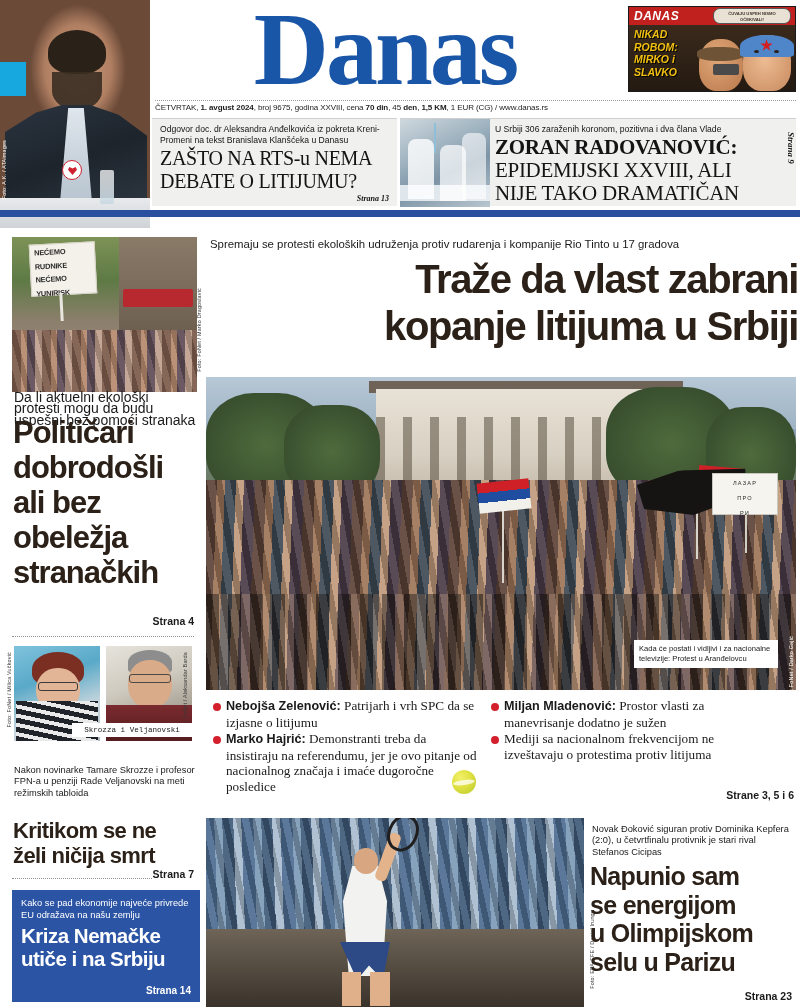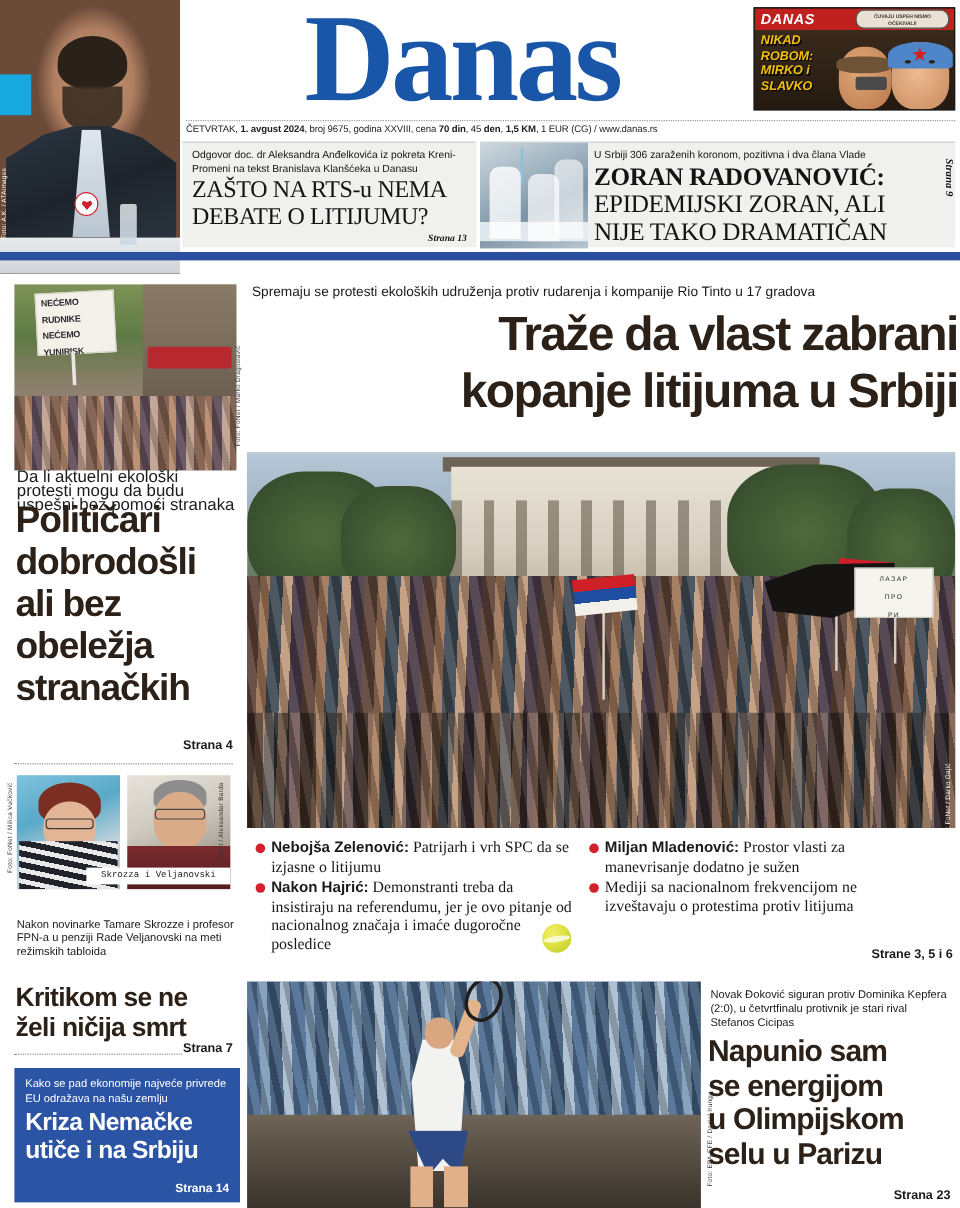--- a/index.html
+++ b/index.html
@@ -401,21 +401,21 @@
       <div class="thumb">
         <div class="pole"></div>
         <div class="bed"></div>
         <div class="hz1"></div>
         <div class="hz2"></div>
         <div class="hz3"></div>
       </div>
       <div class="kicker" style="padding-left:95px;">U Srbiji 306 zaraženih koronom, pozitivna i dva člana Vlade</div>
       <div class="bighead" style="padding-left:95px;">
         <span class="b1">ZORAN RADOVANOVIĆ:</span>
-        <span>EPIDEMIJSKI ZORAN, ALI</span><br>
+        <span>EPIDEMIJSKI XXVIII, ALI</span><br>
         <span>NIJE TAKO DRAMATIČAN</span>
       </div>
     </div>
     <div class="strana-rot">Strana 9</div>
 
     <div class="blue-bar"></div>
   </div>
 
   <div class="lead-kicker">Spremaju se protesti ekoloških udruženja protiv rudarenja i kompanije Rio Tinto u 17 gradova</div>
   <div class="lead-head">
@@ -462,20 +462,21 @@
     <div class="pp-flag2p"></div>
     <div class="pp-flag2"></div>
     <div class="pp-black"></div>
     <div class="pp-wspole"></div>
     <div class="pp-whitesign">
       <span>ЛАЗАР</span>
       <span>ПРО</span>
       <span>РИ</span>
     </div>
   </div>
+  <div class="photo-caption">Kada će postati i vidljivi i za nacionalne televizije: Protest u Aranđelovcu</div>
   <div class="credit-v" style="right:6px;top:636px;">Foto: FoNet / Darko Gajić</div>
 
   <div class="portraits">
     <div class="portrait p1">
       <div class="pf-hair"></div>
       <div class="pf-face"></div>
       <div class="pf-glass"></div>
       <div class="pf-body"></div>
     </div>
     <div class="portrait p2">
@@ -495,21 +496,21 @@
     <div>želi ničija smrt</div>
   </div>
   <div class="strana-r" style="top:868px; right:606px;">Strana 7</div>
   <div class="dots-h" style="left:12px; right:648px; top:878px;"></div>
 
   <div class="bullets c1">
     <div class="bullet-item">
       <b>Nebojša Zelenović:</b><span> Patrijarh i vrh SPC da se izjasne o litijumu</span>
     </div>
     <div class="bullet-item">
-      <b>Nakon Hajrić:</b><span> Demonstranti treba da insistiraju na referendumu, jer je ovo pitanje od nacionalnog značaja i imaće dugoročne posledice</span>
+      <b>Marko Hajrić:</b><span> Demonstranti treba da insistiraju na referendumu, jer je ovo pitanje od nacionalnog značaja i imaće dugoročne posledice</span>
     </div>
   </div>
   <div class="bullets c2">
     <div class="bullet-item">
       <b>Miljan Mladenović:</b><span> Prostor vlasti za manevrisanje dodatno je sužen</span>
     </div>
     <div class="bullet-item">
       <span>Mediji sa nacionalnom frekvencijom ne izveštavaju o protestima protiv litijuma</span>
     </div>
   </div>

